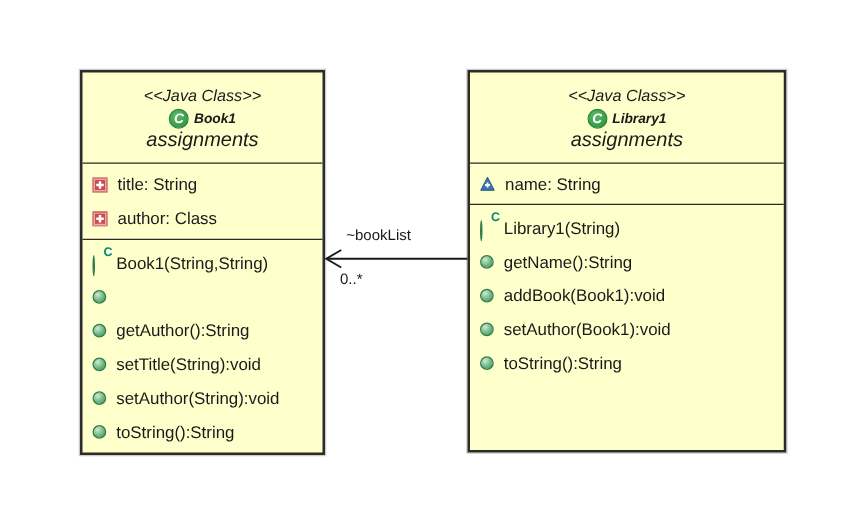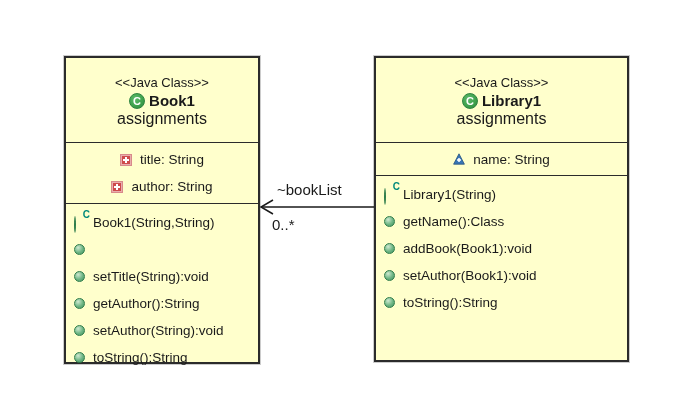--- a/index.html
+++ b/index.html
@@ -13,44 +13,44 @@
     position:absolute; box-sizing:border-box;
     background:#FFFFCC;
     border:2px solid #2b2b2b;
     box-shadow:0 0 0 1px #cccccc;
     display:flex; flex-direction:column;
   }
   #class-book1    { left:64px;  top:56px; width:196px; height:308px; }
   #class-library1 { left:374px; top:56px; width:255px; height:306px; }
 
   .class-header {
-    height:85px; box-sizing:border-box; flex:none;
+    height:73px; box-sizing:border-box; flex:none;
     border-bottom:1px solid #2b2b2b;
     display:flex; flex-direction:column; align-items:center; justify-content:center;
-    gap:2px; padding:2px 4px;
+    gap:2px; padding:2px 4px;font-style:italic;
   }
   .stereotype { font-size:13px; line-height:15px; }
   .name-row { display:flex; align-items:center; gap:4px; }
-  .class-name { font-size:15px; font-weight:bold; line-height:18px; }
+  .class-name { font-size:11px; font-weight:bold; line-height:18px; }
   .class-icon {
     width:16px; height:16px; border-radius:50%;
     background:radial-gradient(circle at 38% 32%, #5cb86a, #3fa34d 55%, #2e8540);
     border:1px solid #2e8540; box-sizing:border-box;
     color:#ffffff; font-size:11px; font-weight:bold; line-height:14px;
     display:flex; align-items:center; justify-content:center;
   }
   .package-label { font-size:16px; line-height:13px; }
 
   .fields-compartment {
     box-sizing:border-box; flex:none;
     border-bottom:1px solid #2b2b2b;
     display:flex; flex-direction:column; justify-content:center;
   }
-  #class-book1 .fields-compartment { height:61px;align-items:center; }
-  #class-library1 .fields-compartment { height:33px;align-items:center; }
+  #class-book1 .fields-compartment { height:61px; }
+  #class-library1 .fields-compartment { height:33px; }
 
   .methods-compartment { flex:1; padding-top:5px; }
 
   .member-row {
     height:27px; box-sizing:border-box;
     display:flex; align-items:center; gap:8px;
     padding:0 8px; font-size:13.5px; white-space:nowrap;
   }
 
   
@@ -75,21 +75,21 @@
     background:radial-gradient(circle at 35% 30%, #cfe9d0, #6db583 55%, #459463);
     border:1px solid #2f7d4b;
   }
   .ctor-wrap { position:relative; flex:none; width:11px; height:11px; }
   .ctor-c {
     position:absolute; top:-7px; right:-5px;
     color:#00897b; font-size:10px; font-weight:bold; line-height:10px;
   }
 
   .assoc-svg { position:absolute; left:0; top:0; pointer-events:none; }
-  .assoc-label { position:absolute; font-size:15px; white-space:nowrap;text-align:center; }
+  .assoc-label { position:absolute; font-size:12px; white-space:nowrap;text-align:center; }
   #assoc-name { left:277px; top:181px; }
   #assoc-mult { left:272px; top:216px; }
 </style>
 </head>
 <body>
 
 <div class="uml-class" id="class-book1">
   <div class="class-header">
     <div class="stereotype">&lt;&lt;Java Class&gt;&gt;</div>
     <div class="name-row">
@@ -98,41 +98,41 @@
     </div>
     <div class="package-label">assignments</div>
   </div>
   <div class="fields-compartment">
     <div class="member-row">
       <span class="icon-private"></span>
       <span>title: String</span>
     </div>
     <div class="member-row">
       <span class="icon-private"></span>
-      <span>author: String</span>
+      <span>author: Class</span>
     </div>
   </div>
   <div class="methods-compartment">
     <div class="member-row">
       <span class="ctor-wrap">
         <span class="icon-method"></span>
         <span class="ctor-c">C</span>
       </span>
       <span>Book1(String,String)</span>
     </div>
     <div class="member-row">
       <span class="icon-method"></span>
     </div>
     <div class="member-row">
       <span class="icon-method"></span>
-      <span>setTitle(String):void</span>
+      <span>getAuthor():String</span>
     </div>
     <div class="member-row">
       <span class="icon-method"></span>
-      <span>getAuthor():String</span>
+      <span>setTitle(String):void</span>
     </div>
     <div class="member-row">
       <span class="icon-method"></span>
       <span>setAuthor(String):void</span>
     </div>
     <div class="member-row">
       <span class="icon-method"></span>
       <span>toString():String</span>
     </div>
   </div>
@@ -159,21 +159,21 @@
   <div class="methods-compartment">
     <div class="member-row">
       <span class="ctor-wrap">
         <span class="icon-method"></span>
         <span class="ctor-c">C</span>
       </span>
       <span>Library1(String)</span>
     </div>
     <div class="member-row">
       <span class="icon-method"></span>
-      <span>getName():Class</span>
+      <span>getName():String</span>
     </div>
     <div class="member-row">
       <span class="icon-method"></span>
       <span>addBook(Book1):void</span>
     </div>
     <div class="member-row">
       <span class="icon-method"></span>
       <span>setAuthor(Book1):void</span>
     </div>
     <div class="member-row">

